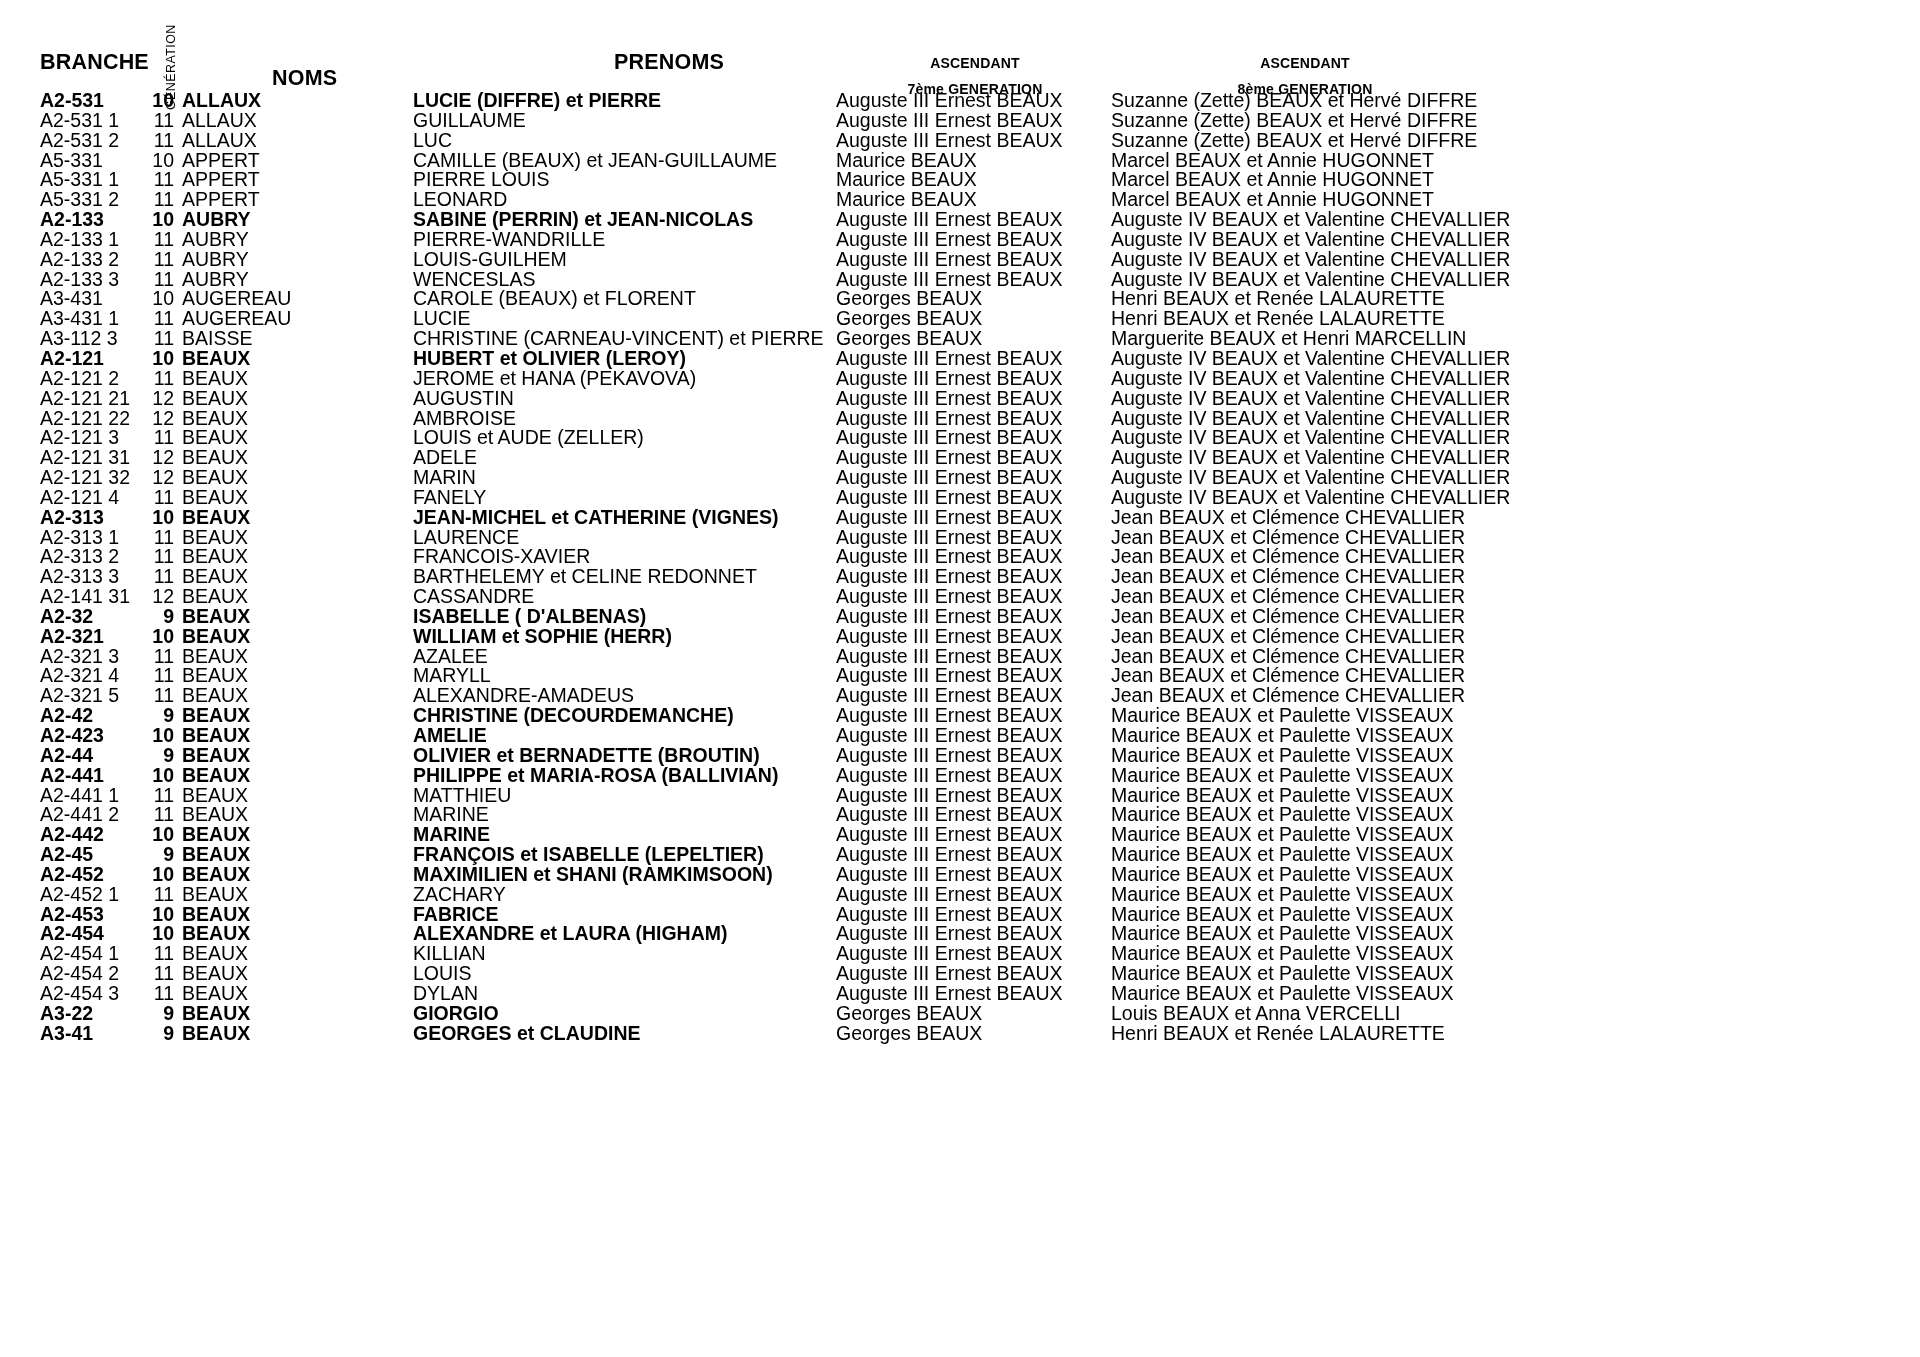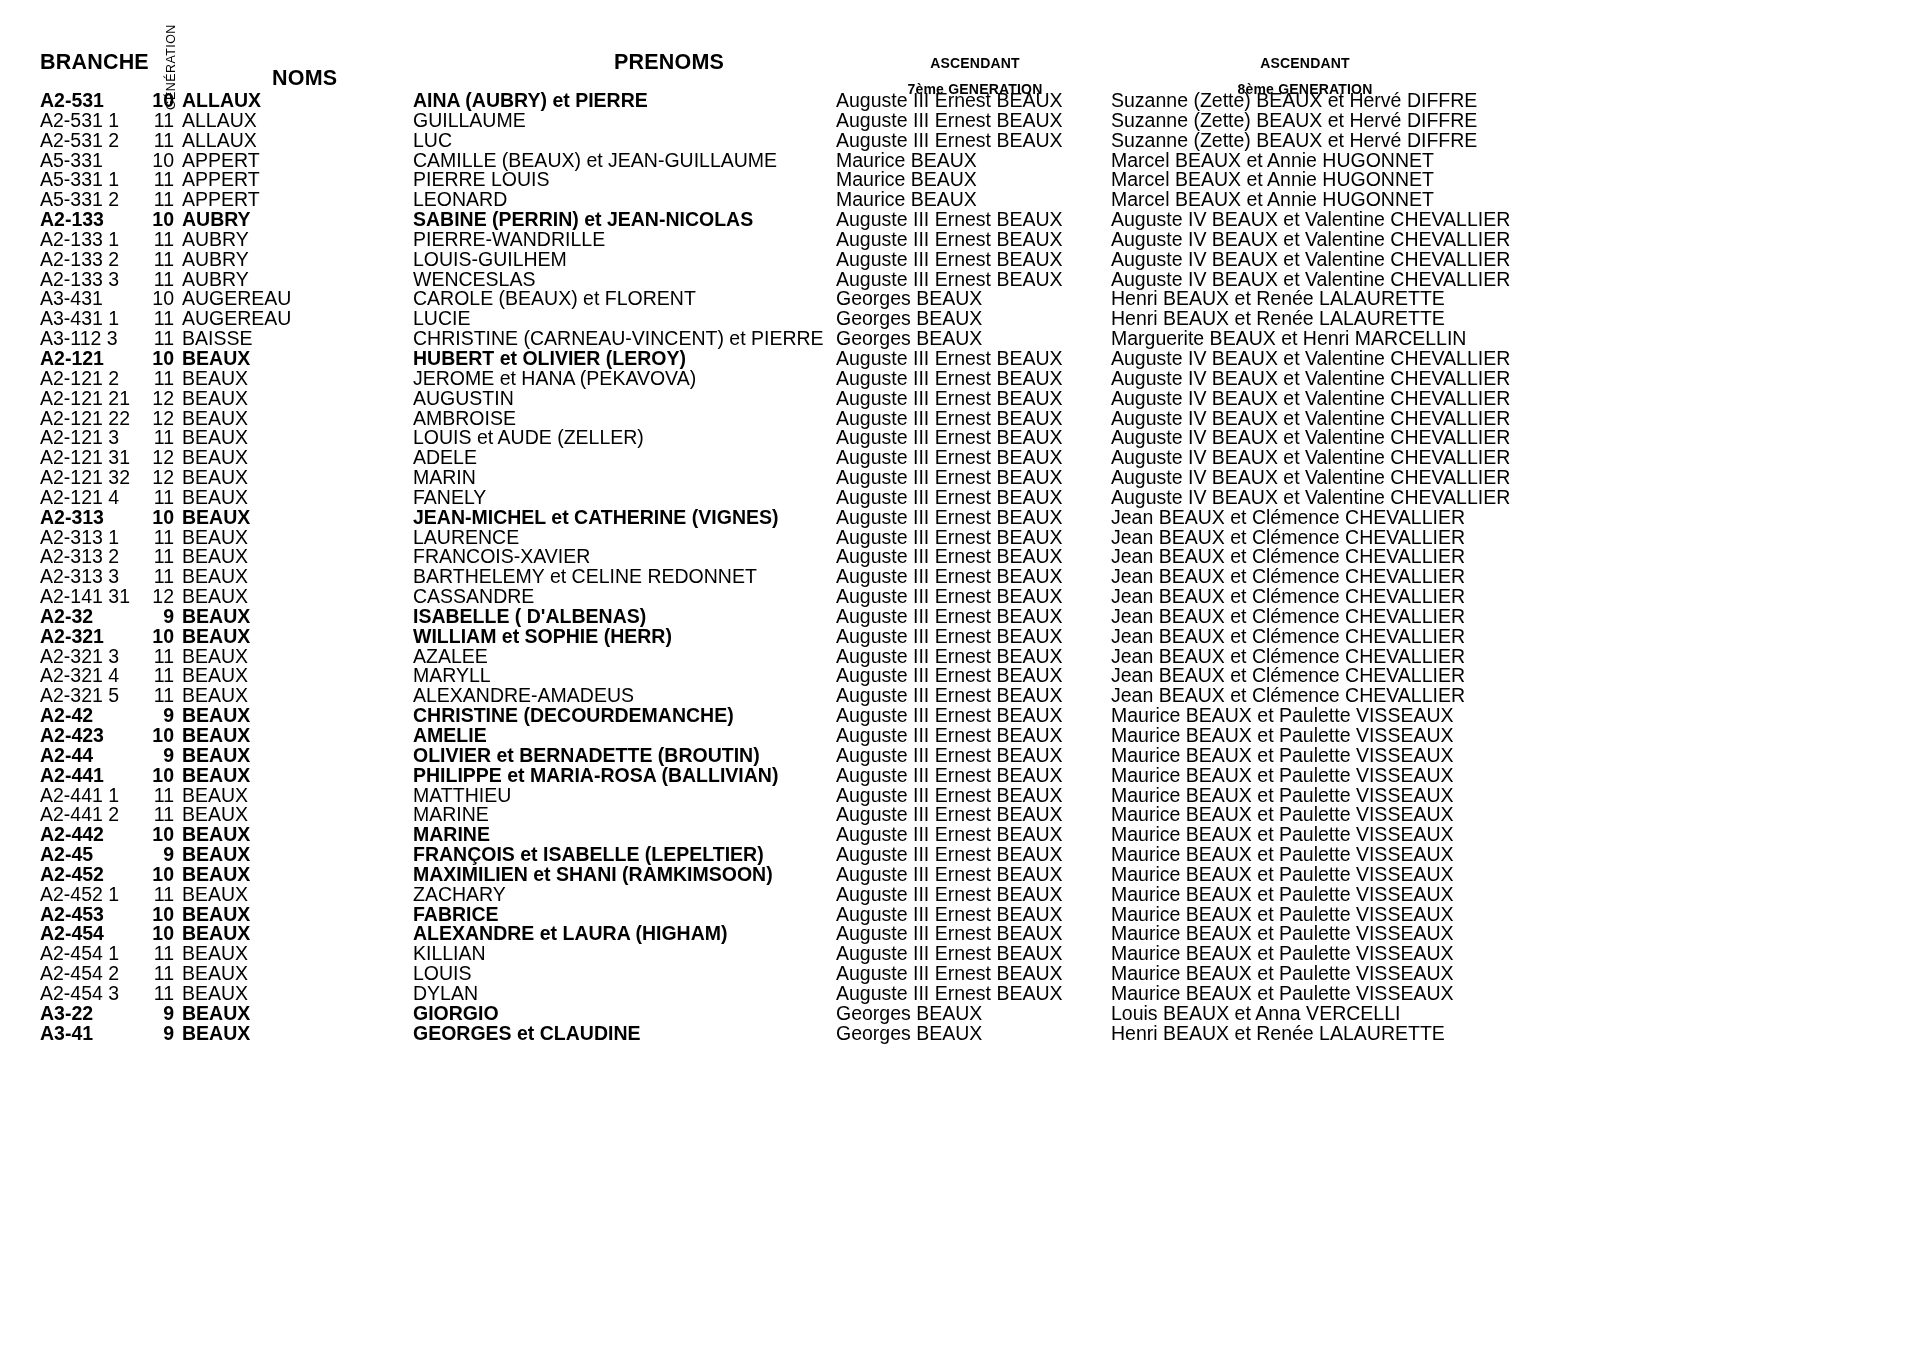--- a/index.html
+++ b/index.html
@@ -114,21 +114,21 @@
       <span class="hdr-sub">ASCENDANT</span>
       <span class="hdr-sub">8ème GENERATION</span>
     </div>
   </div>
 
   <div class="rows" id="rows-container">
       <div class="row bold">
         <div class="cell c-branche">A2-531</div>
         <div class="cell c-gen">10</div>
         <div class="cell c-nom">ALLAUX</div>
-        <div class="cell c-prenom">AINA (AUBRY) et PIERRE</div>
+        <div class="cell c-prenom">LUCIE (DIFFRE) et PIERRE</div>
         <div class="cell c-asc7">Auguste III Ernest BEAUX</div>
         <div class="cell c-asc8">Suzanne (Zette) BEAUX et Hervé DIFFRE</div>
       </div>
       <div class="row">
         <div class="cell c-branche">A2-531 1</div>
         <div class="cell c-gen">11</div>
         <div class="cell c-nom">ALLAUX</div>
         <div class="cell c-prenom">GUILLAUME</div>
         <div class="cell c-asc7">Auguste III Ernest BEAUX</div>
         <div class="cell c-asc8">Suzanne (Zette) BEAUX et Hervé DIFFRE</div>

